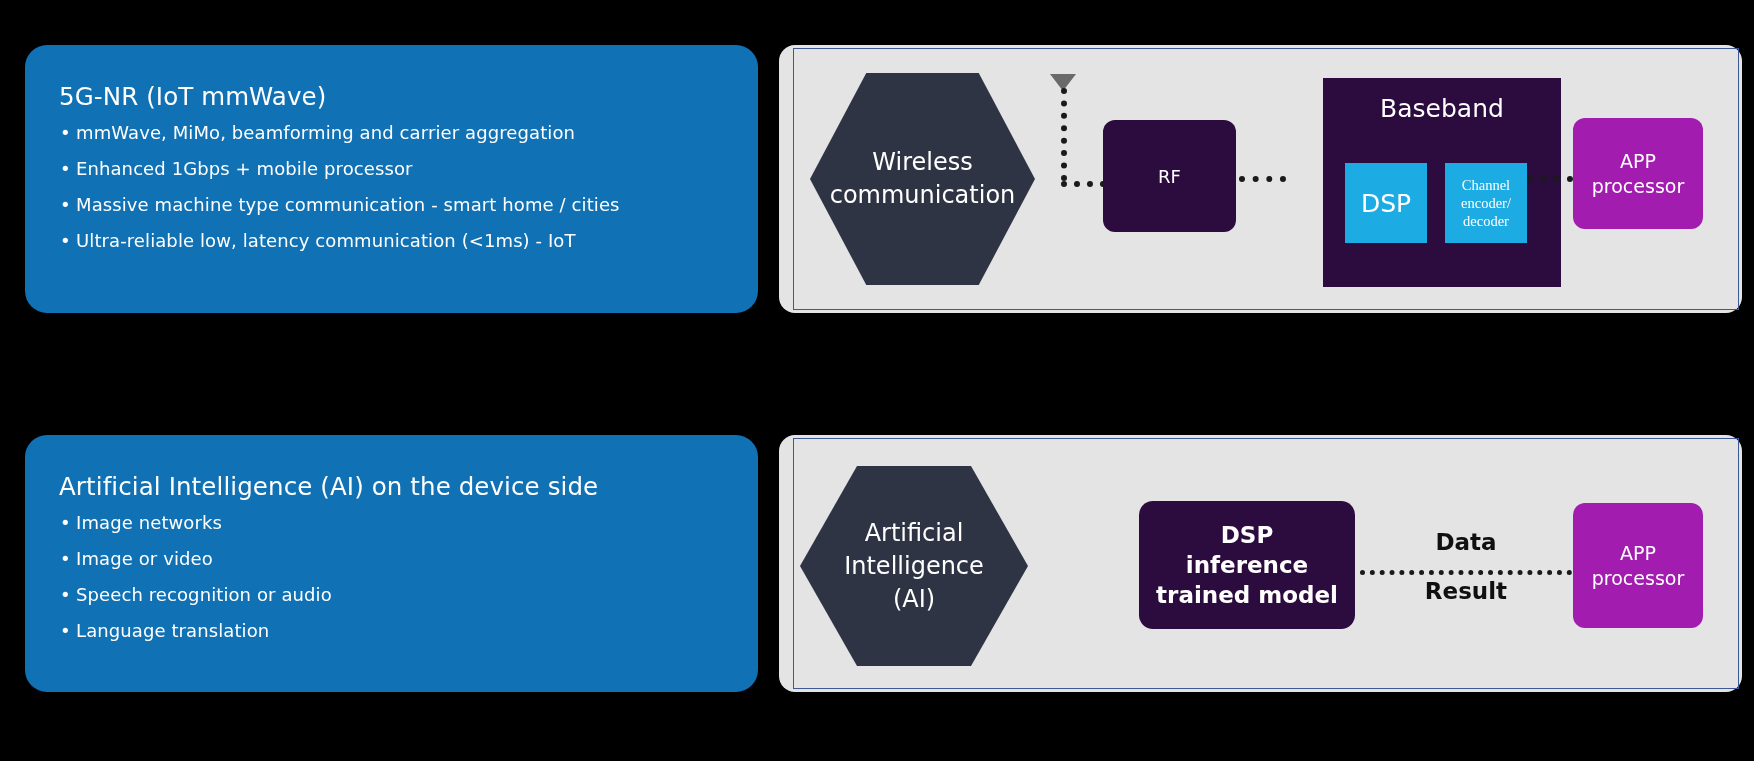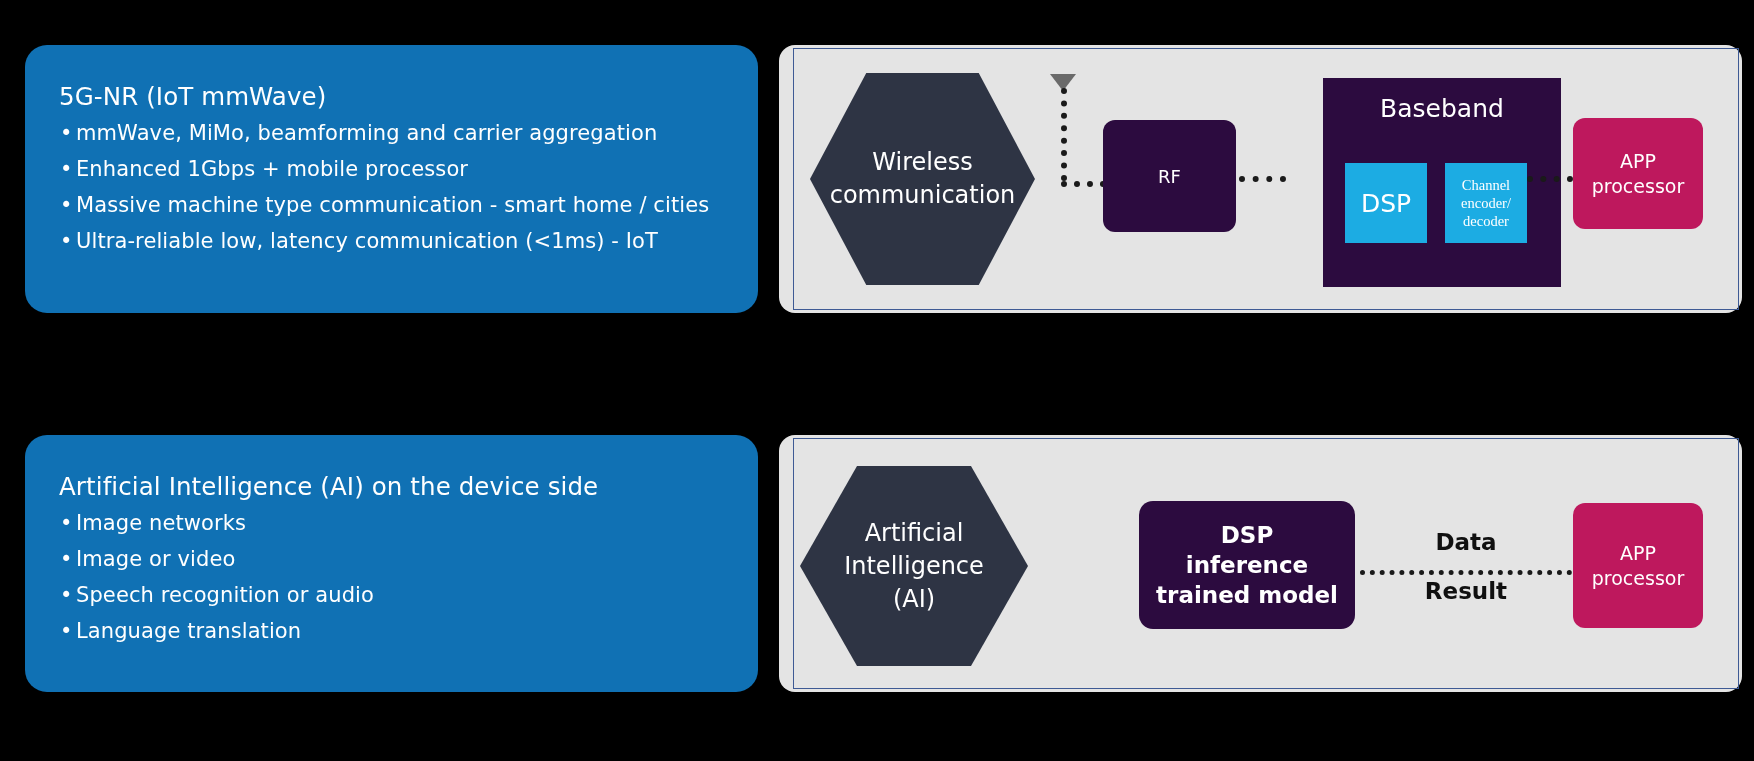--- a/index.html
+++ b/index.html
@@ -28,21 +28,21 @@
   #info-box-ai   { left: 25px; top: 435px; width: 733px; height: 257px; }
 
   .info-title {
     font-size: 24.5px;
     line-height: 36px;
     letter-spacing: 0.1px;
     white-space: nowrap;
   }
   .info-list { list-style: none; }
   .info-list li {
-    font-size: 21px;
+    font-size: 18px;
     line-height: 36px;
     letter-spacing: 0.1px;
     white-space: nowrap;
   }
   .info-list li::before {
     content: "\2022";
     display: inline-block;
     width: 16px;
     margin-left: 1px;
   }
@@ -134,21 +134,21 @@
   #channel-codec-box {
     left: 122px; top: 85px; width: 82px; height: 80px;
     font-size: 14.5px;
     line-height: 18px;
     font-family: Liberation Serif, serif;
   }
 
   
   .app-box {
     position: absolute;
-    background: #be185d;
+    background: #a21caf;
     color: #FFFFFF;
     border-radius: 12px;
     display: flex;
     align-items: center;
     justify-content: center;
     text-align: center;
     font-size: 19px;
     line-height: 25px;
   }
   #app-box-top { left: 1573px; top: 118px; width: 130px; height: 111px; }

